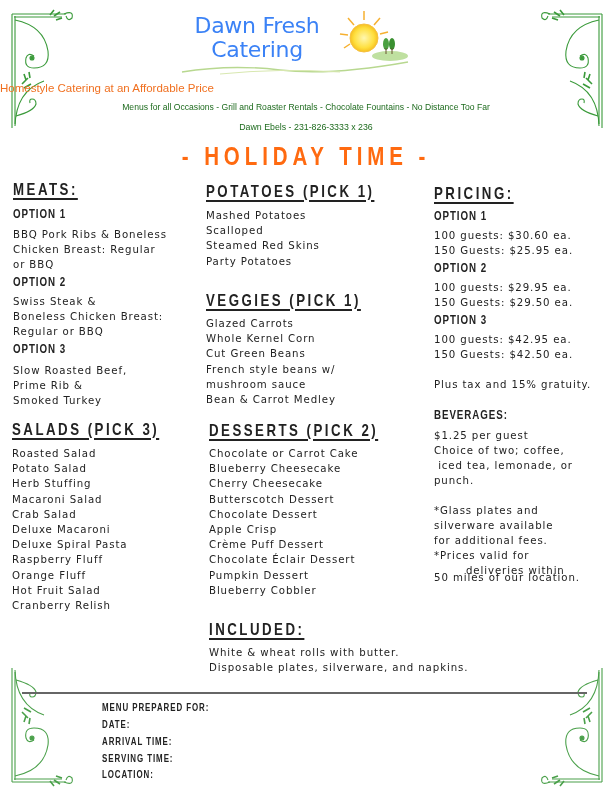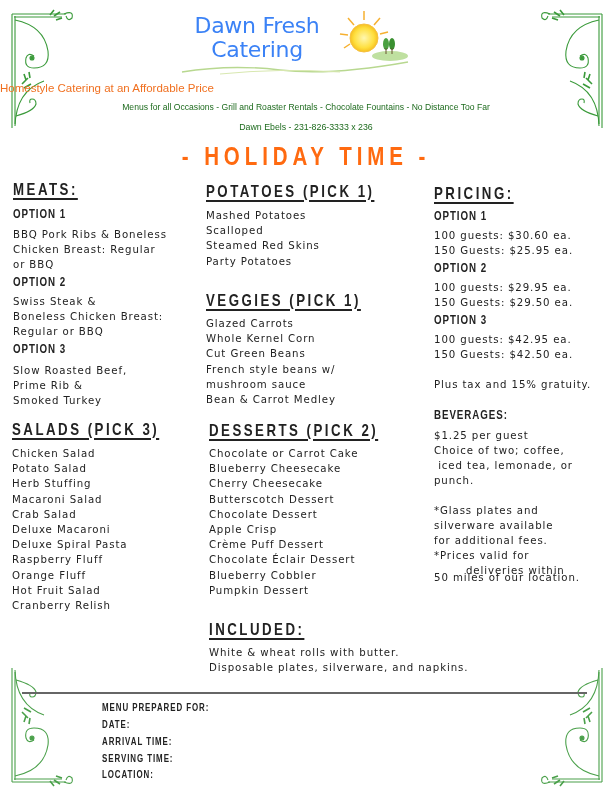--- a/index.html
+++ b/index.html
@@ -175,21 +175,21 @@
 <div class="txt" style="left:13px; top:294px;text-align:center;">Swiss Steak &amp;</div>
 <div class="txt" style="left:13px; top:309px;">Boneless Chicken Breast:</div>
 <div class="txt" style="left:13px; top:324px;">Regular or BBQ</div>
 <div class="opt" style="left:13px; top:342px;">OPTION 3</div>
 <div class="txt" style="left:13px; top:363px;">Slow Roasted Beef,</div>
 <div class="txt" style="left:13px; top:378px;">Prime Rib &amp;</div>
 <div class="txt" style="left:13px; top:393px;">Smoked Turkey</div>
 
 <div class="h" style="left:12px; top:420px;">SALADS (PICK 3)</div>
 <ul class="list" style="left:12px; top:446px;">
-  <li>Chicken Salad</li>
+  <li>Roasted Salad</li>
   <li>Potato Salad</li>
   <li>Herb Stuffing</li>
   <li>Macaroni Salad</li>
   <li>Crab Salad</li>
   <li>Deluxe Macaroni</li>
   <li>Deluxe Spiral Pasta</li>
   <li>Raspberry Fluff</li>
   <li>Orange Fluff</li>
   <li>Hot Fruit Salad</li>
   <li>Cranberry Relish</li>
@@ -216,22 +216,22 @@
 <div class="h" style="left:209px; top:421px;">DESSERTS (PICK 2)</div>
 <ul class="list" style="left:209px; top:446px;">
   <li>Chocolate or Carrot Cake</li>
   <li>Blueberry Cheesecake</li>
   <li>Cherry Cheesecake</li>
   <li>Butterscotch Dessert</li>
   <li>Chocolate Dessert</li>
   <li>Apple Crisp</li>
   <li>Crème Puff Dessert</li>
   <li>Chocolate Éclair Dessert</li>
+  <li>Pumpkin Dessert</li>
   <li>Blueberry Cobbler</li>
-  <li>Pumpkin Dessert</li>
 </ul>
 
 <div class="h" style="left:209px; top:620px;">INCLUDED:</div>
 <div class="txt" style="left:209px; top:645px;">White &amp; wheat rolls with butter.</div>
 <div class="txt" style="left:209px; top:660px;">Disposable plates, silverware, and napkins.</div>
 
 <div class="h" style="left:434px; top:184px;">PRICING:</div>
 <div class="opt" style="left:434px; top:209px;">OPTION 1</div>
 <div class="txt" style="left:434px; top:228px;">100 guests: $30.60 ea.</div>
 <div class="txt" style="left:434px; top:243px;">150 Guests: $25.95 ea.</div>

